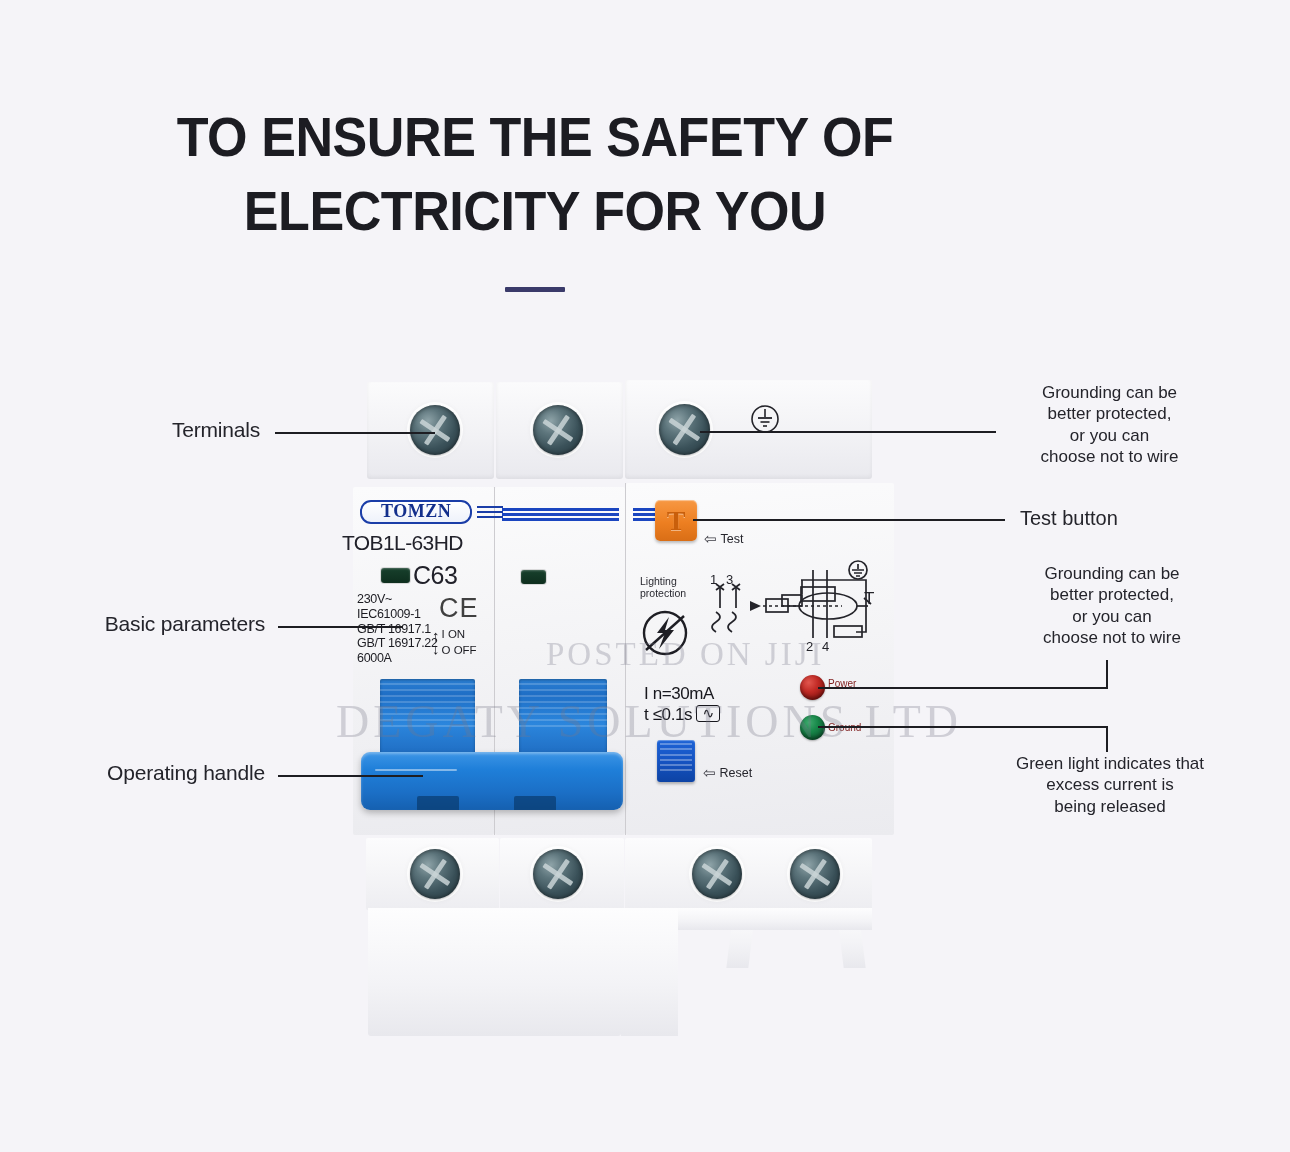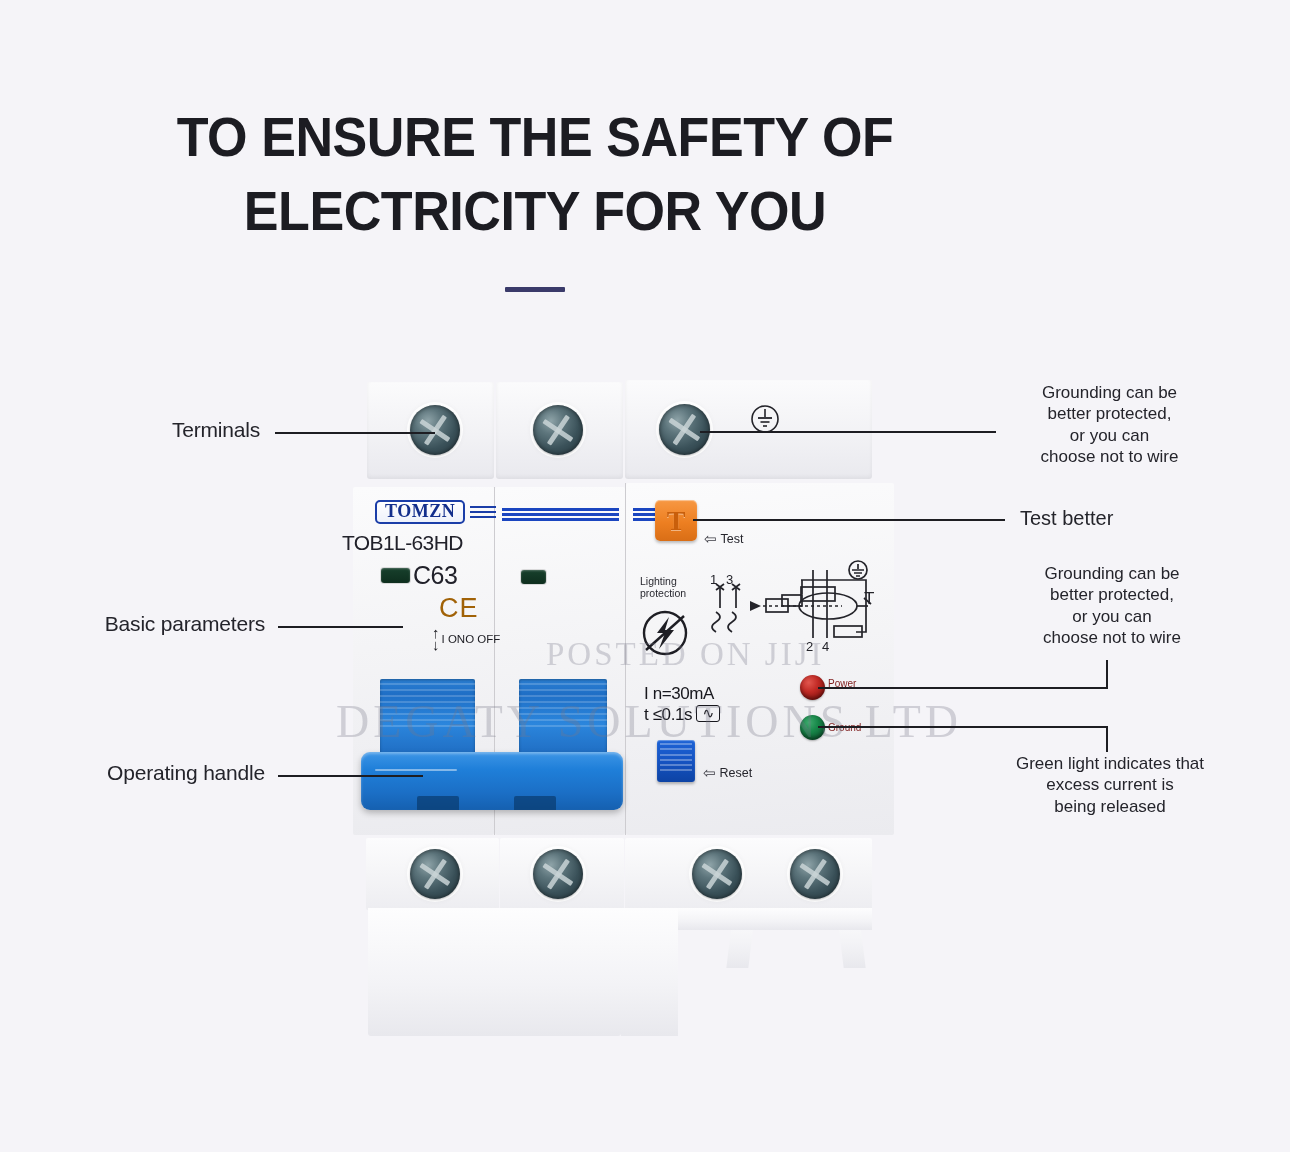--- a/index.html
+++ b/index.html
@@ -73,24 +73,23 @@
   }
   .mod-sep { position:absolute; width:1px; background:rgba(0,0,0,.16); }
 
   
   #logo {
     position:absolute;
     display:flex; align-items:center; gap:5px;
   }
   #logo-box {
     border:2px solid #1b3ea8;
-    border-radius:5px;
-    padding:0px 8px 1px;
+    border-radius:11px;
+    padding:0px 19px 1px;
     background:linear-gradient(180deg,#ffffff,#eef2fb);
-    margin-left:15px;
   }
   #logo-text {
     font-family:"Liberation Serif", serif;
     font-weight:bold; font-size:18px;
     color:#132f8c; letter-spacing:.5px;
     line-height:1.05;
   }
   .logo-bars { display:flex; flex-direction:column; gap:2.5px; }
   .logo-bars i { display:block; width:26px; height:2.5px; background:#1b3ea8; }
 
@@ -110,31 +109,31 @@
     box-shadow: inset 0 1px 2px rgba(255,255,255,.25), 0 0 0 1px rgba(0,0,0,.12);
   }
   #specs {
     position:absolute;
     font-size:12.5px; line-height:1.18;
     color:#1c1c22; letter-spacing:-.3px;
     font-family:"Liberation Sans", sans-serif;
   }
   #ce-mark {
     position:absolute;
-    font-size:27px; color:#a16207;
+    font-size:27px; color:#404040;
     font-family:"Liberation Sans", sans-serif;
     letter-spacing:1px;
   }
   #onoff {
     position:absolute;
     font-size:12px; color:#1c1c22;
     display:flex; align-items:center; gap:2px;
   }
   #onoff .arrows { display:flex; flex-direction:column; align-items:center; line-height:.82; font-size:15px; }
-  #onoff .labels { display:flex; flex-direction:row; line-height:1.35; font-size:11.5px; }
+  #onoff .labels { display:flex; flex-direction:column; line-height:1.35; font-size:11.5px; }
 
   
   .stripes { position:absolute; display:flex; flex-direction:column; gap:2.5px; }
   .stripes i { display:block; height:2.5px; background:#1b46c0; }
 
   
   #test-btn {
     position:absolute;
     background:linear-gradient(180deg,#f79843 0%,#ed7f21 55%,#d96e16 100%);
     border-radius:5px;
@@ -304,20 +303,27 @@
         <i></i>
       </div>
   </div>
 
   <div id="model-no" style="left:342px; top:531px;">TOB1L-63HD</div>
   <div id="rating" style="left:413px; top:561px;">C63</div>
 
   <div class="green-win" style="left:381px; top:568px; width:29px; height:15px;"></div>
   <div class="green-win" style="left:521px; top:570px; width:25px; height:14px;"></div>
 
+  <div id="specs" style="left:357px; top:592px;">
+    <div>230V~</div>
+    <div>IEC61009-1</div>
+    <div>GB/T 16917.1</div>
+    <div>GB/T 16917.22</div>
+    <div>6000A</div>
+  </div>
 
   <div id="ce-mark" style="left:439px; top:593px;">CE</div>
 
   <div id="onoff" style="left:432px; top:627px;">
     <div class="arrows">
       <span>↑</span>
       <span>↓</span>
     </div>
     <div class="labels">
       <span>I ON</span>
@@ -488,21 +494,21 @@
 
 <div class="callout callout-left" style="left:32px; top:761px; width:233px;">Operating handle</div>
 <div class="lead lead-h" style="left:278px; top:775px; width:145px;"></div>
 
 <div class="callout callout-right" style="left:1012px; top:382px; width:195px; white-space:pre-line;">Grounding can be
 better protected,
 or you can
 choose not to wire</div>
 <div class="lead lead-h" style="left:700px; top:431px; width:296px;"></div>
 
-<div class="callout callout-right big" style="left:1020px; top:506px; width:180px; text-align:left;">Test better</div>
+<div class="callout callout-right big" style="left:1020px; top:506px; width:180px; text-align:left;">Test button</div>
 <div class="lead lead-h" style="left:693px; top:519px; width:312px;"></div>
 
 <div class="callout callout-right" style="left:1012px; top:563px; width:200px; white-space:pre-line;">Grounding can be
 better protected,
 or you can
 choose not to wire</div>
 <div class="lead lead-h" style="left:818px; top:687px; width:290px;"></div>
 <div class="lead lead-v" style="left:1106px; top:660px; height:28px;"></div>
 
 <div class="callout callout-right" style="left:980px; top:753px; width:260px; white-space:pre-line;">Green light indicates that

